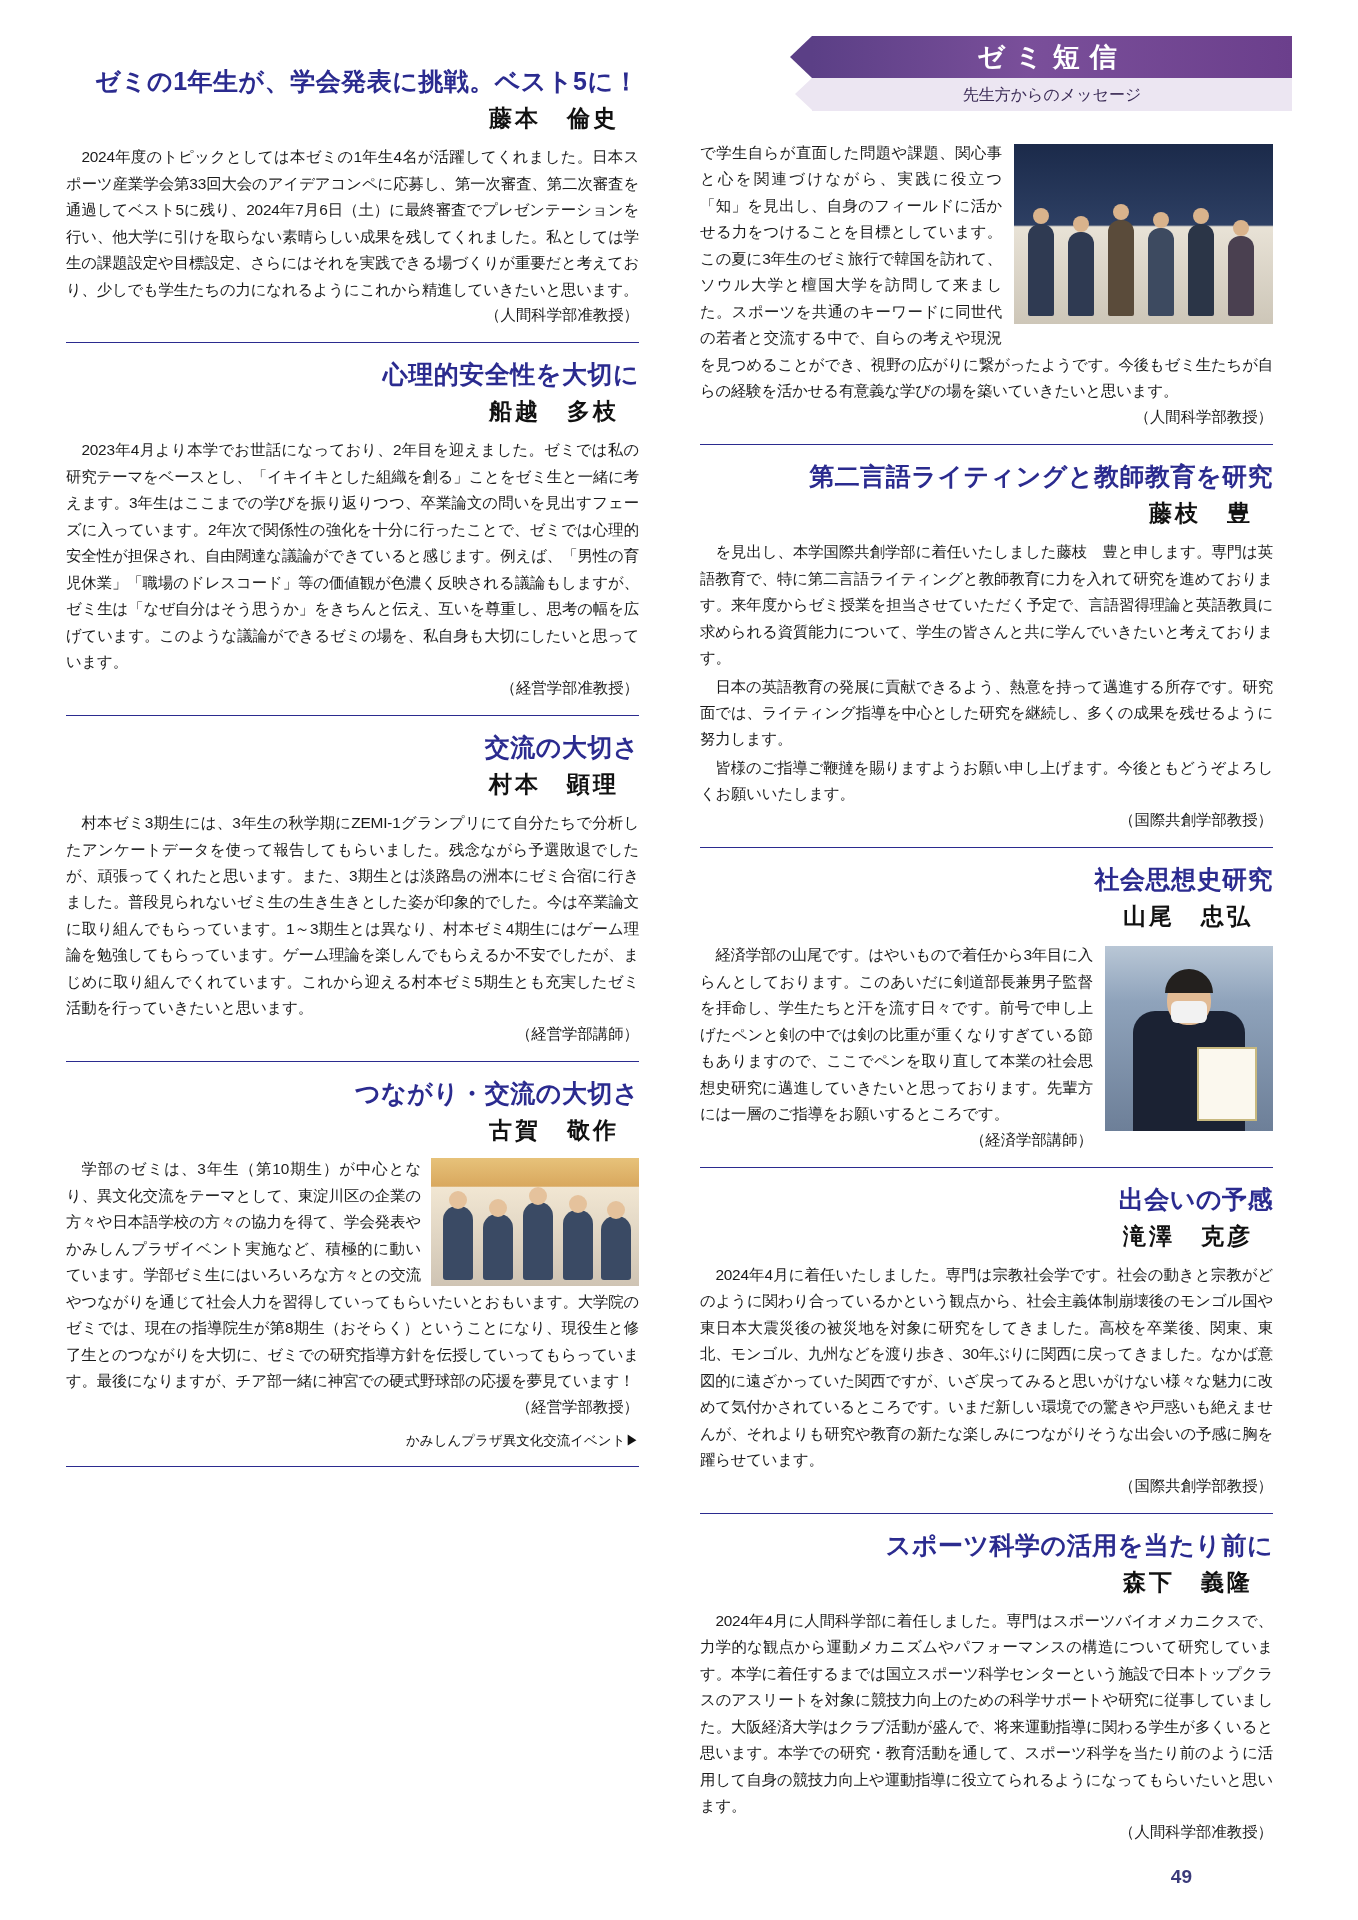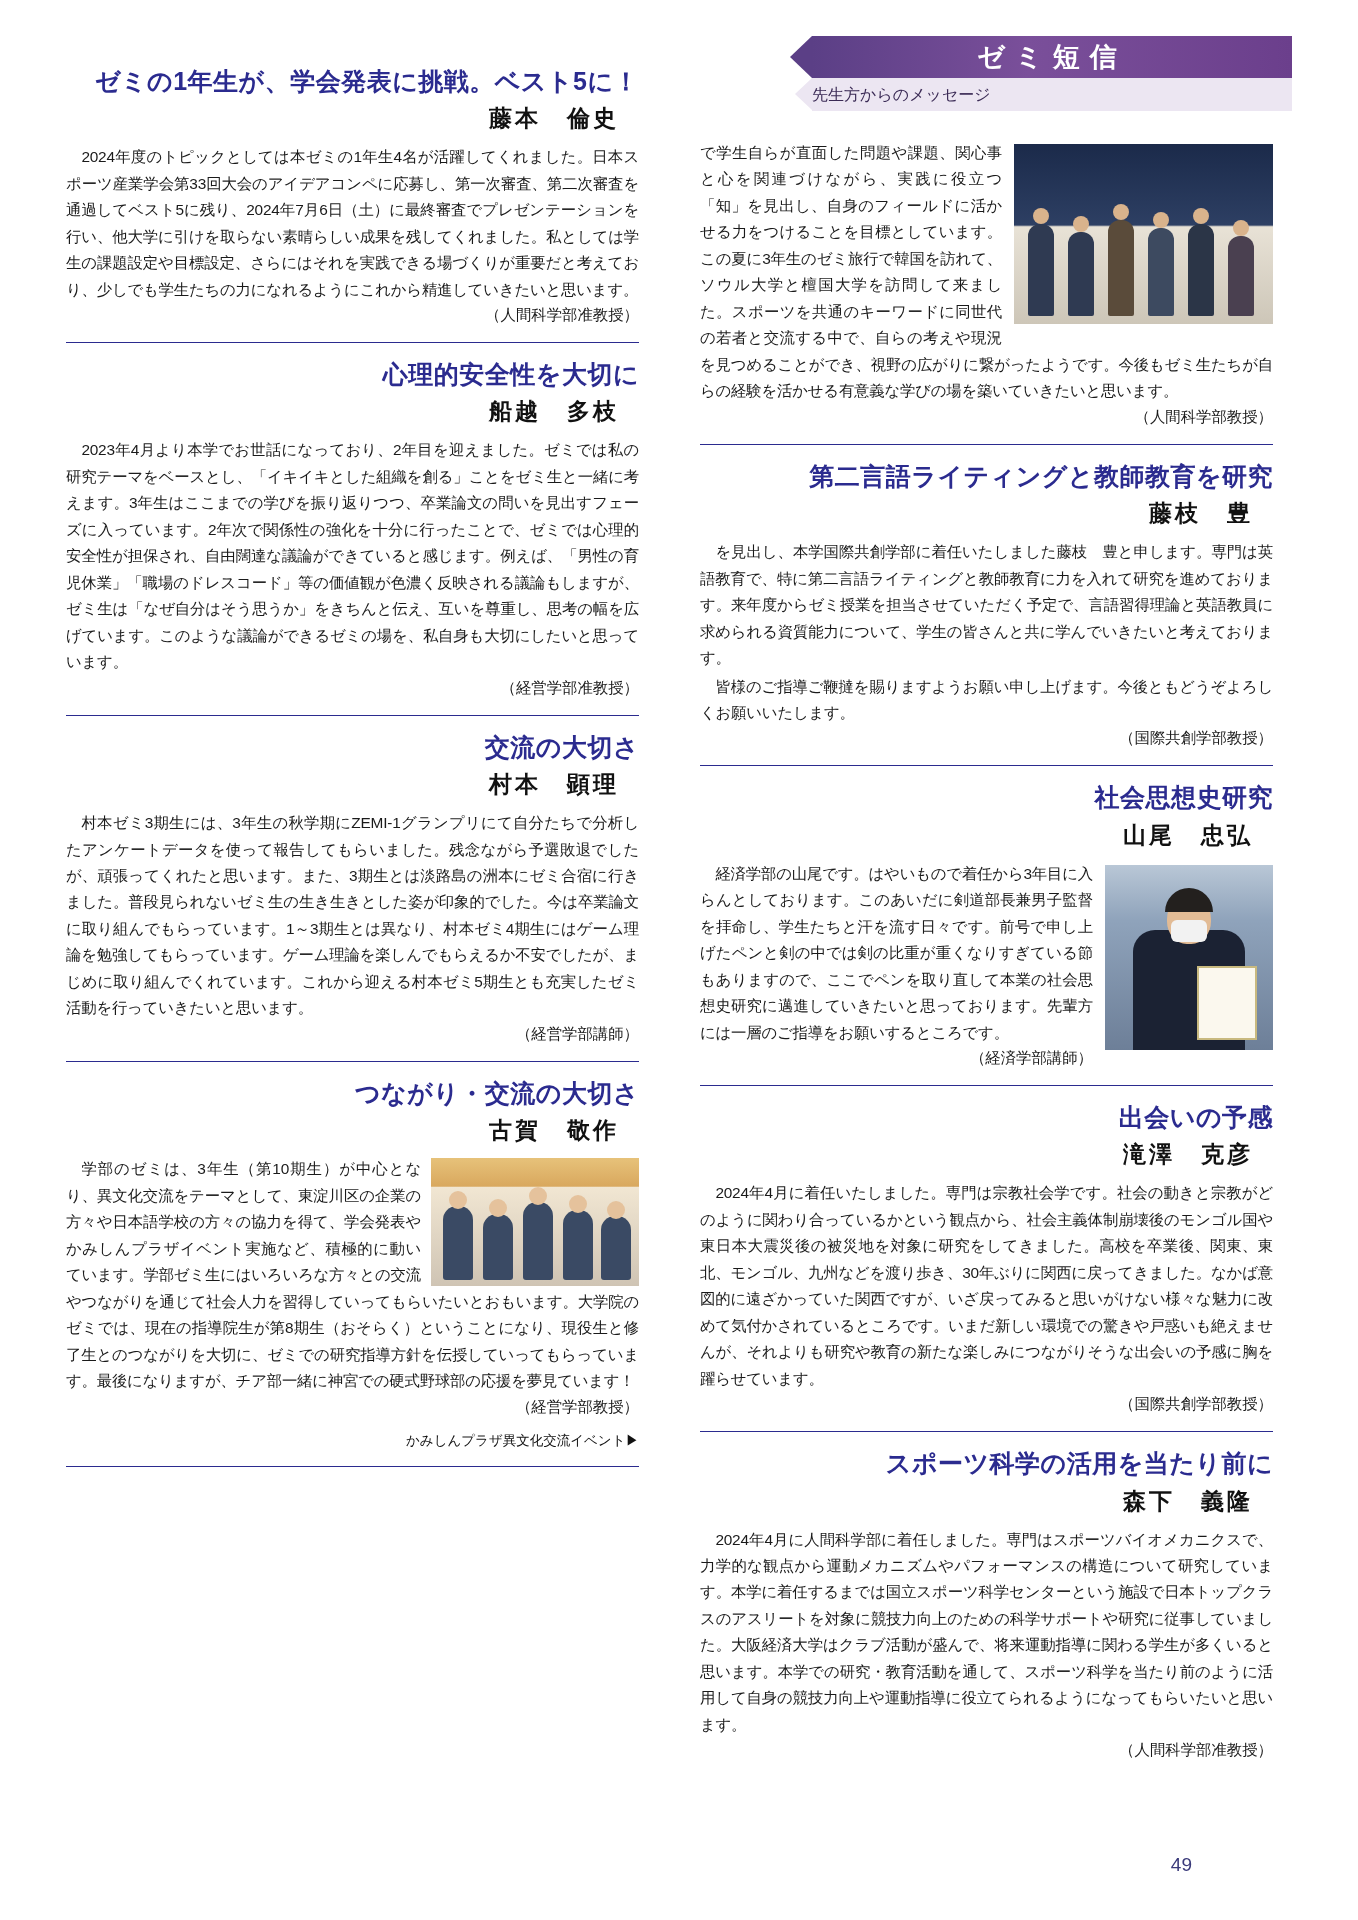--- a/index.html
+++ b/index.html
@@ -52,20 +52,21 @@
     border-bottom: 21px solid transparent;
     border-right: 22px solid #5b3f86;
   }
   .banner-sub {
     position: relative;
     width: 480px;
     height: 33px;
     background: #ece6f2;
     color: #3a2a55;
     font-size: 16px;
+    text-align: center;
     line-height: 33px;
   }
   .banner-sub::before {
     content: "";
     position: absolute;
     left: -17px;
     top: 0;
     width: 0;
     height: 0;
     border-top: 16.5px solid transparent;
@@ -250,24 +251,24 @@
     text-align: right;
     font-size: 13.5px;
     color: #111;
     margin-top: 14px;
   }
 
   
   .page-num {
     position: absolute;
     right: 56px;
-    bottom: 44px;
+    bottom: 32px;
     font-size: 19px;
     color: #3a3a7a;
-    font-weight: normal;
+    font-weight: bold;
   }
   .clearfix::after { content: ""; display: block; clear: both; }
 </style>
 </head>
 <body>
 
 <div class="page">
 
   <div class="banner">
     <div class="banner-top">ゼミ短信</div>
@@ -350,20 +351,21 @@
       </div>
     </div>
 
     <hr class="divider">
 
     <div class="article clearfix">
       <h2 class="art-title">第二言語ライティングと教師教育を研究</h2>
       <div class="art-author">藤枝　豊</div>
       <div class="art-body">
         <p>を見出し、本学国際共創学部に着任いたしました藤枝　豊と申します。専門は英語教育で、特に第二言語ライティングと教師教育に力を入れて研究を進めております。来年度からゼミ授業を担当させていただく予定で、言語習得理論と英語教員に求められる資質能力について、学生の皆さんと共に学んでいきたいと考えております。</p>
+        <p>日本の英語教育の発展に貢献できるよう、熱意を持って邁進する所存です。研究面では、ライティング指導を中心とした研究を継続し、多くの成果を残せるように努力します。</p>
         <p>皆様のご指導ご鞭撻を賜りますようお願い申し上げます。今後ともどうぞよろしくお願いいたします。</p>
         <span class="affil">（国際共創学部教授）</span>
       </div>
     </div>
 
     <hr class="divider">
 
     <div class="article clearfix">
       <h2 class="art-title">社会思想史研究</h2>
       <div class="art-author">山尾　忠弘</div>

